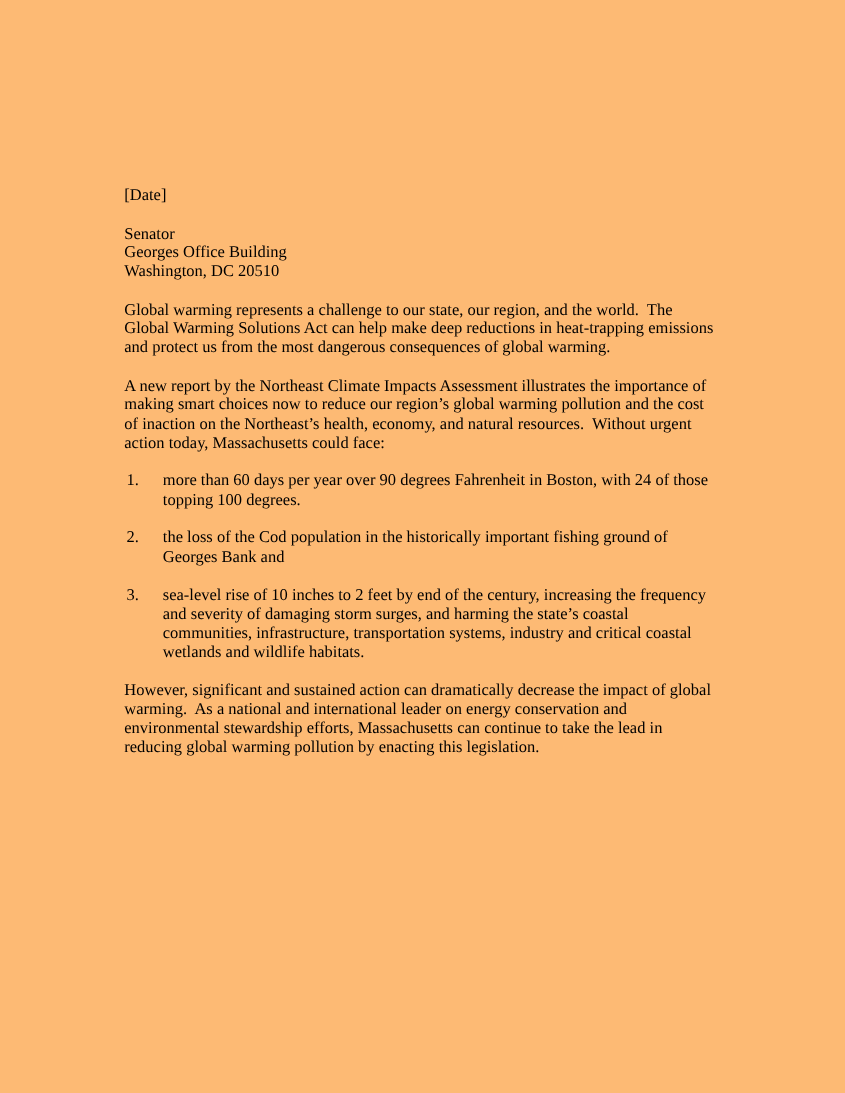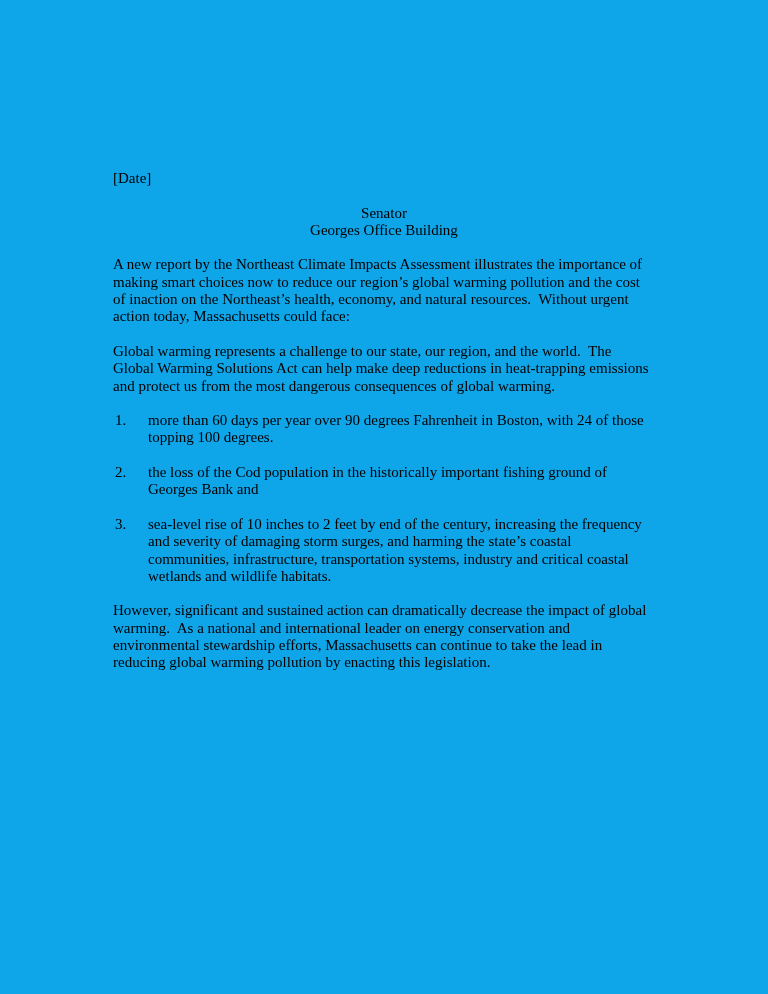--- a/index.html
+++ b/index.html
@@ -11,40 +11,39 @@
     width: 768px;
     height: 994px;
     position: relative;
     font-family: "Liberation Serif", "DejaVu Serif", serif;
     color: #000000;
     overflow: hidden;
   }
   .page {
     position: absolute;
     inset: 0;
-    background: #0ea5e9;
+    background: #fdba74;
   }
   .letter {
     position: absolute;
     left: 113px;
     top: 170px;
     width: 542px;
     font-size: 15px;
     line-height: 17.3px;
   }
   .block {
     margin: 0 0 17.3px 0;
     white-space: pre-wrap;
   }
   .address-line {
     white-space: pre-wrap;
   }
   .address {
     margin: 0 0 17.3px 0;
-    text-align: center;
   }
   .numbered-list {
     margin: 0;
     padding: 0;
   }
   .list-item {
     display: flex;
     margin: 0 0 17.3px 0;
     padding-left: 2px;
   }
@@ -66,26 +65,27 @@
 <body>
 
 <div class="page">
   <div class="letter">
 
     <div class="block">[Date]</div>
 
     <div class="address">
       <div class="address-line">Senator</div>
       <div class="address-line">Georges Office Building</div>
+      <div class="address-line">Washington, DC 20510</div>
     </div>
 
 
+    <div class="block">Global warming represents a challenge to our state, our region, and the world.  The Global Warming Solutions Act can help make deep reductions in heat-trapping emissions and protect us from the most dangerous consequences of global warming.</div>
+
     <div class="block">A new report by the Northeast Climate Impacts Assessment illustrates the importance of making smart choices now to reduce our region’s global warming pollution and the cost of inaction on the Northeast’s health, economy, and natural resources.  Without urgent action today, Massachusetts could face:</div>
-
-    <div class="block">Global warming represents a challenge to our state, our region, and the world.  The Global Warming Solutions Act can help make deep reductions in heat-trapping emissions and protect us from the most dangerous consequences of global warming.</div>
 
     <div class="numbered-list">
       <div class="list-item">
         <span class="num">1.</span>
         <span class="item-text">more than 60 days per year over 90 degrees Fahrenheit in Boston, with 24 of those topping 100 degrees.</span>
       </div>
       <div class="list-item">
         <span class="num">2.</span>
         <span class="item-text">the loss of the Cod population in the historically important fishing ground of Georges Bank and</span>
       </div>

